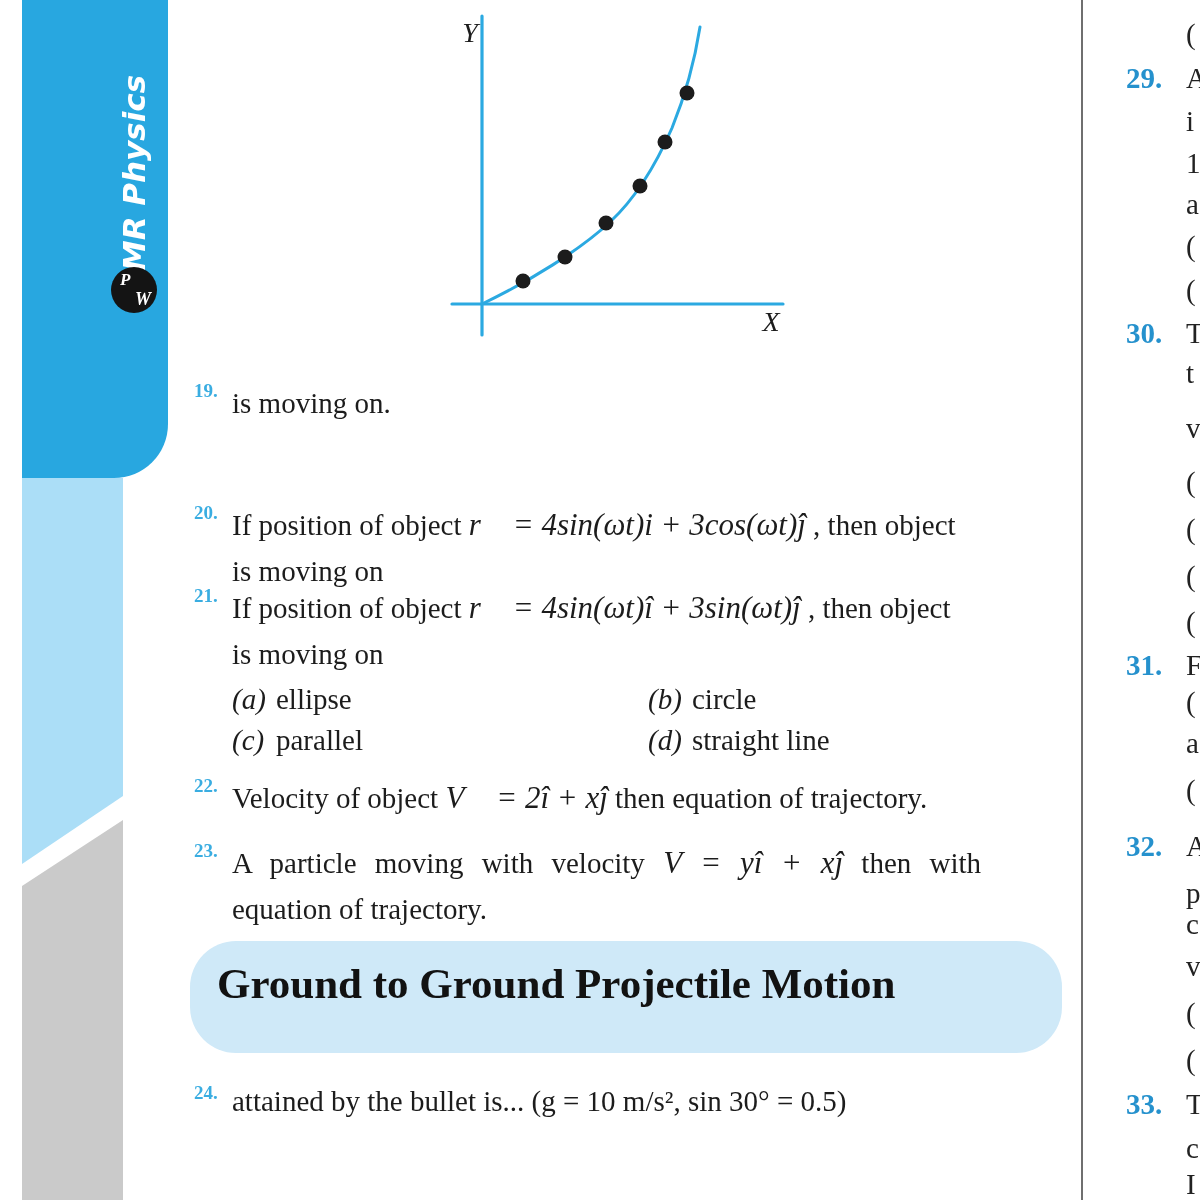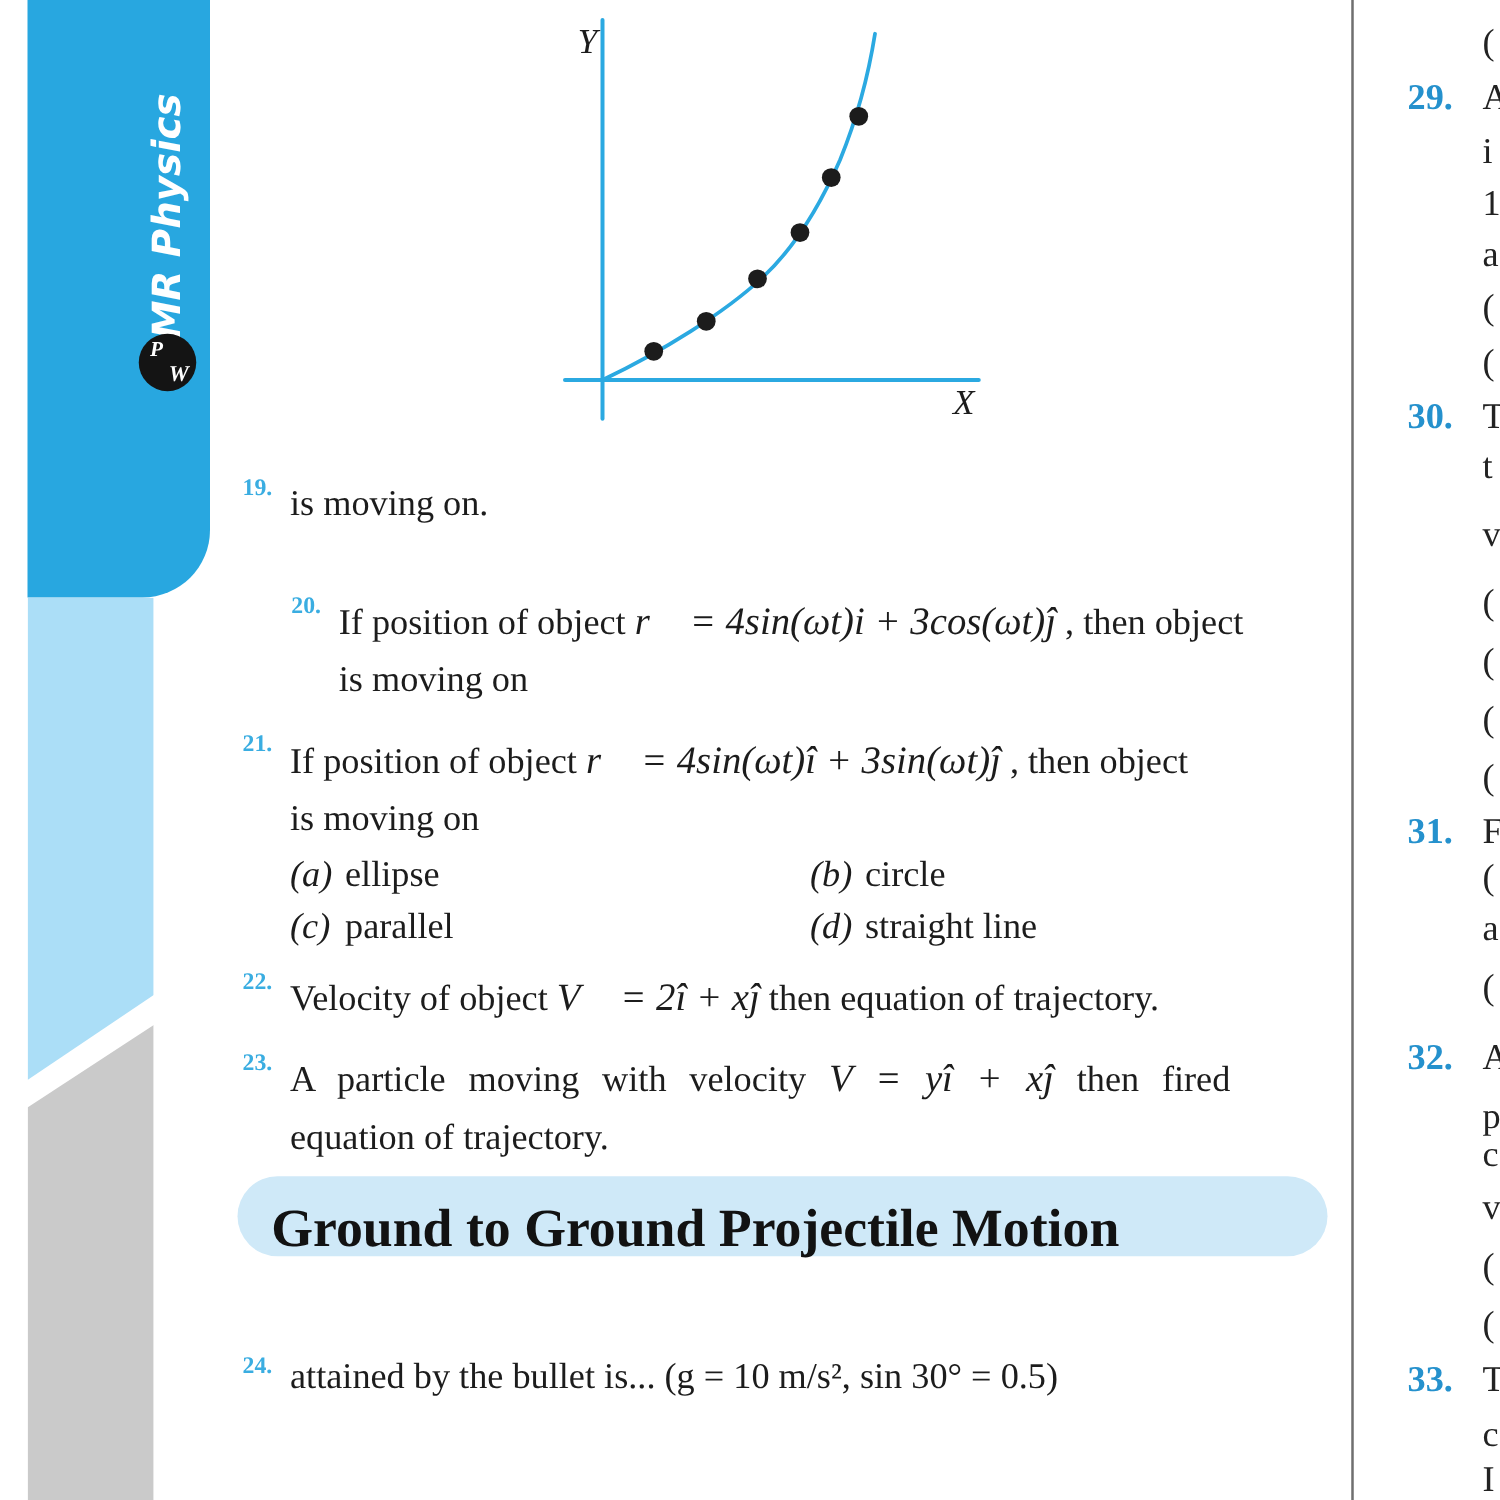--- a/index.html
+++ b/index.html
@@ -35,31 +35,31 @@
                fill:#1c1c1c;}
 
   
   .q{position:absolute;left:194px;width:866px;}
   .qnum{position:absolute;left:0;top:0;font-weight:bold;font-size:19px;
         color:var(--number_blue);}
   .qbody{margin-left:38px;font-size:29px;line-height:46px;}
   .qline{white-space:nowrap;}
   .math{font-style:italic;font-size:31px;}
   .spread{word-spacing:11px;}
-  #q19{top:380px;} #q20{top:474px;margin-left:39px;} #q21{top:585px;}
+  #q19{top:380px;} #q20{top:502px;} #q21{top:585px;}
   #q22{top:775px;} #q23{top:840px;} #q24{top:1082px;}
   #q24 .qbody{line-height:38px;}
   .opts{display:flex;flex-wrap:wrap;width:824px;line-height:41px;margin-top:2px;}
   .opt{display:flex;}
   .opt:nth-child(odd){width:416px;}
   .opt:nth-child(even){width:400px;}
   .opt-key{width:44px;font-style:italic;flex:0 0 auto;}
 
   
-  .pill{position:absolute;left:190px;top:941px;width:872px;height:64px;
+  .pill{position:absolute;left:190px;top:941px;width:872px;height:112px;
         border-radius:46px;background:var(--pill_bg);}
   .pill-text{margin-left:27px;line-height:86px;font-size:43px;font-weight:bold;
              color:#121212;letter-spacing:0;white-space:nowrap;
              font-family:"Liberation Serif",serif;}
 
   
   .divider{position:absolute;left:1081px;top:0;width:2px;height:1200px;
            background:var(--divider);}
   .rightcol{position:absolute;left:1083px;top:0;width:117px;height:1200px;overflow:hidden;}
   .rc-item{position:absolute;left:0;width:100%;height:36px;font-size:29px;}
@@ -140,21 +140,21 @@
   <div class="q" id="q22">
     <span class="qnum">22.</span>
     <div class="qbody">
       <div class="qline"><span>Velocity of object </span><span class="math">V⃗ = 2î + xĵ</span><span>  then equation of trajectory.</span></div>
     </div>
   </div>
 
   <div class="q" id="q23">
     <span class="qnum">23.</span>
     <div class="qbody">
-      <div class="qline spread"><span>A particle moving with velocity </span><span class="math">V = yî + xĵ</span><span>  then fired</span></div>
+      <div class="qline spread"><span>A particle moving with velocity </span><span class="math">V = yî + xĵ</span><span>  then with</span></div>
       <div>equation of trajectory.</div>
     </div>
   </div>
 
   <div class="pill">
     <div class="pill-text">Ground to Ground Projectile Motion</div>
   </div>
 
   <div class="q" id="q24">
     <span class="qnum">24.</span>

